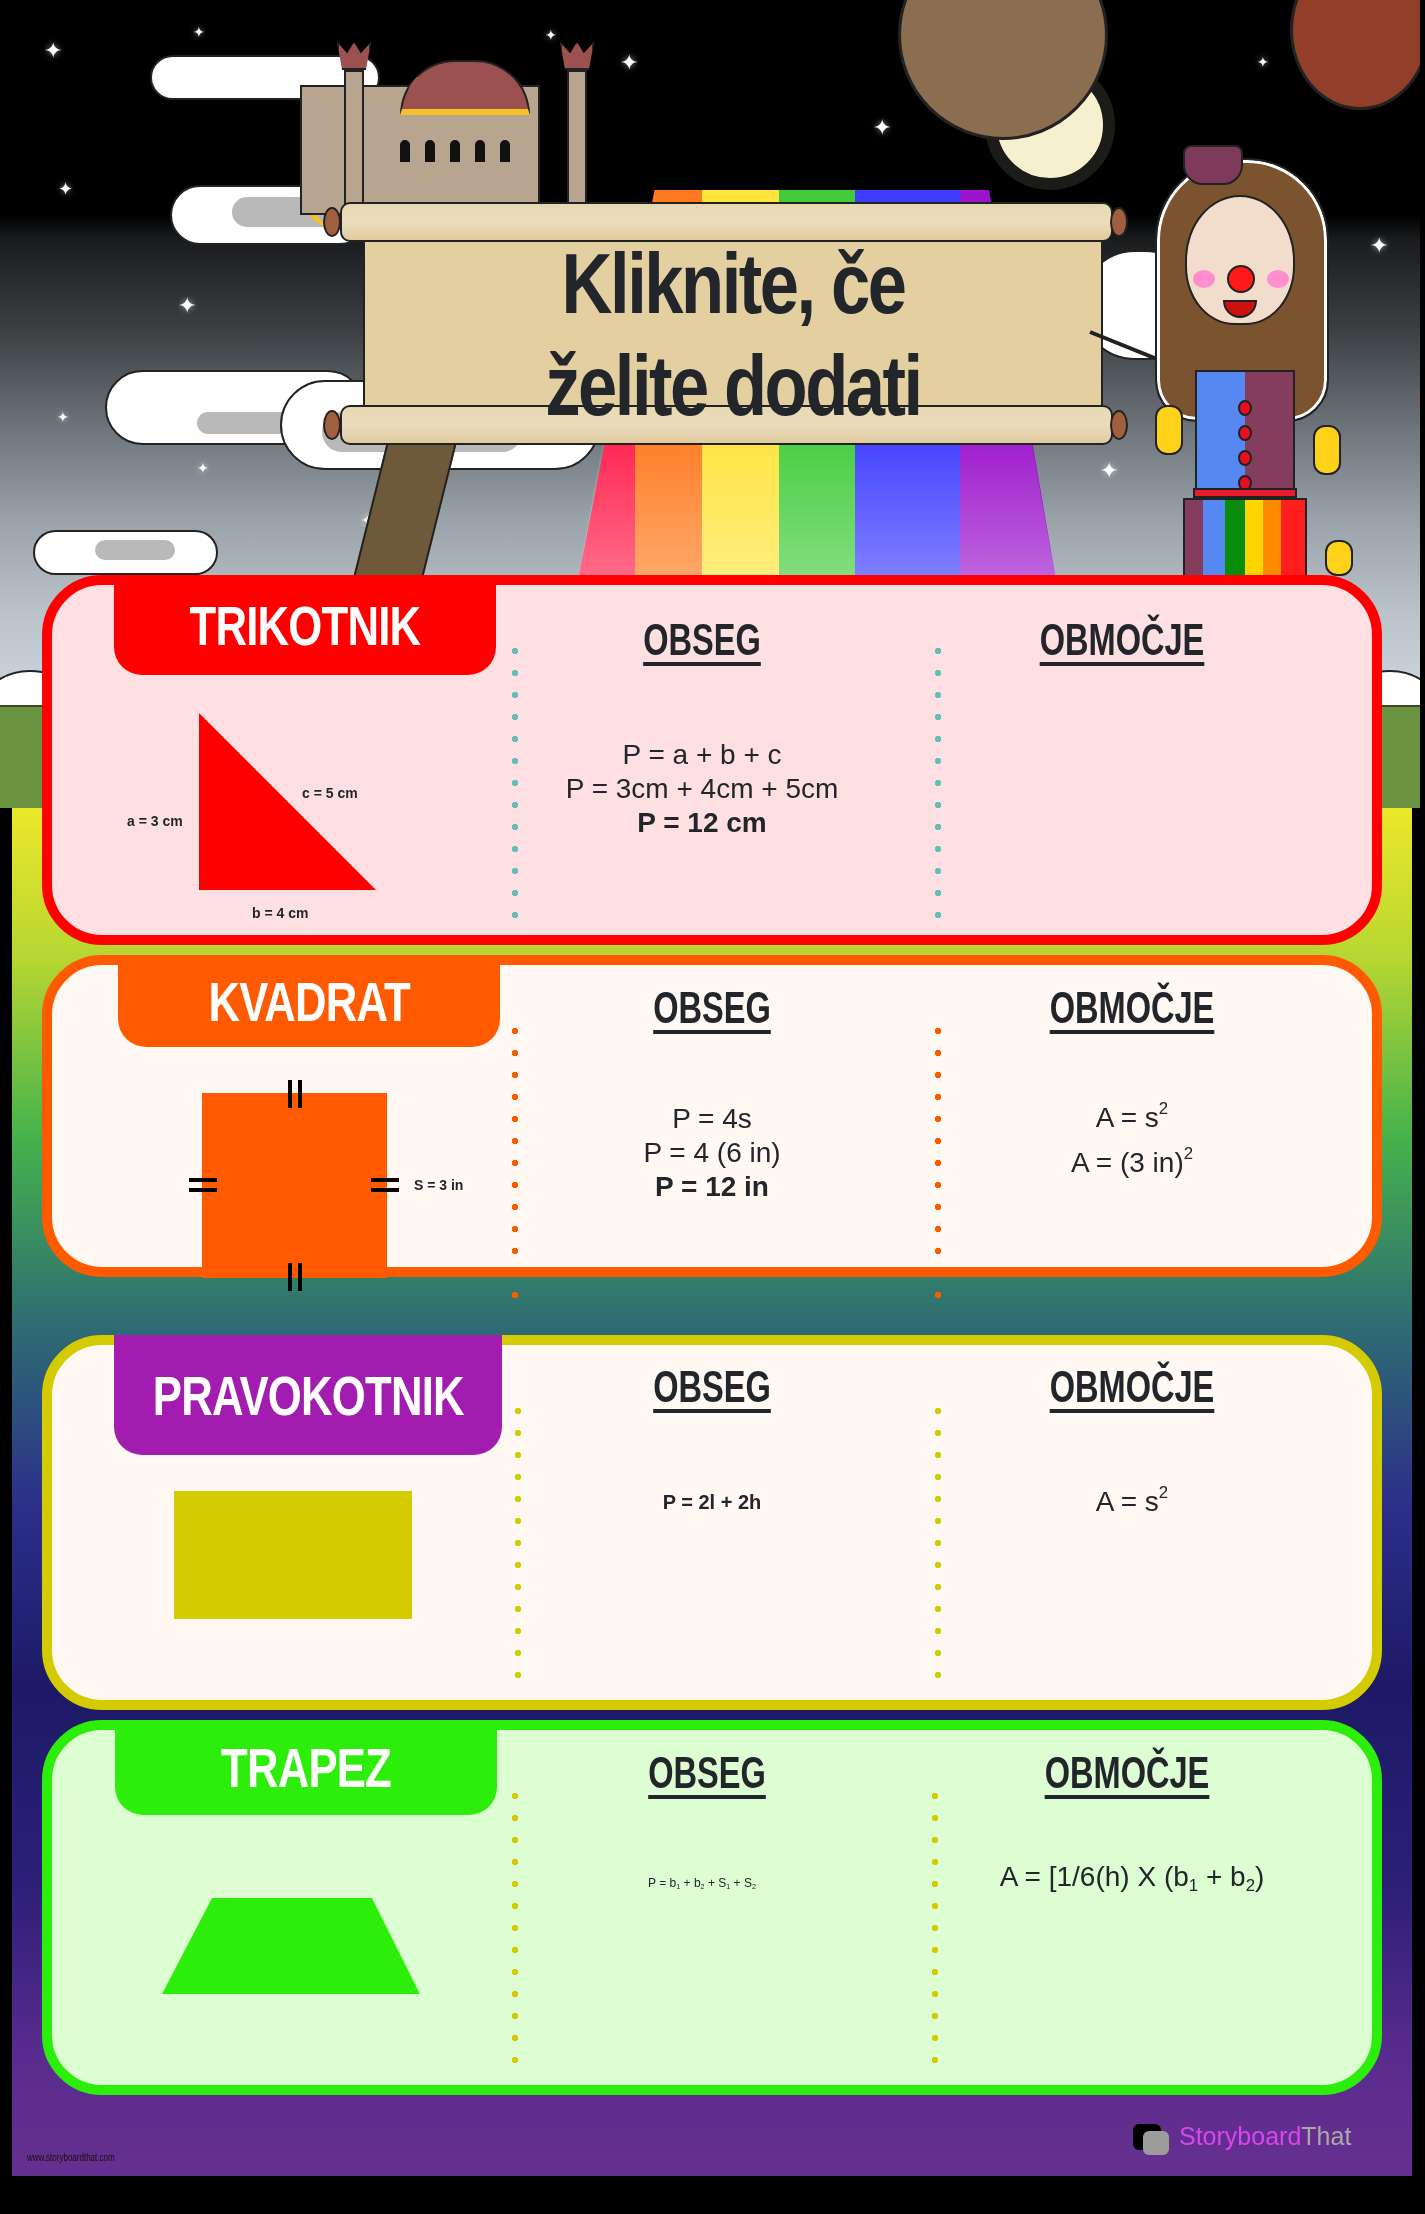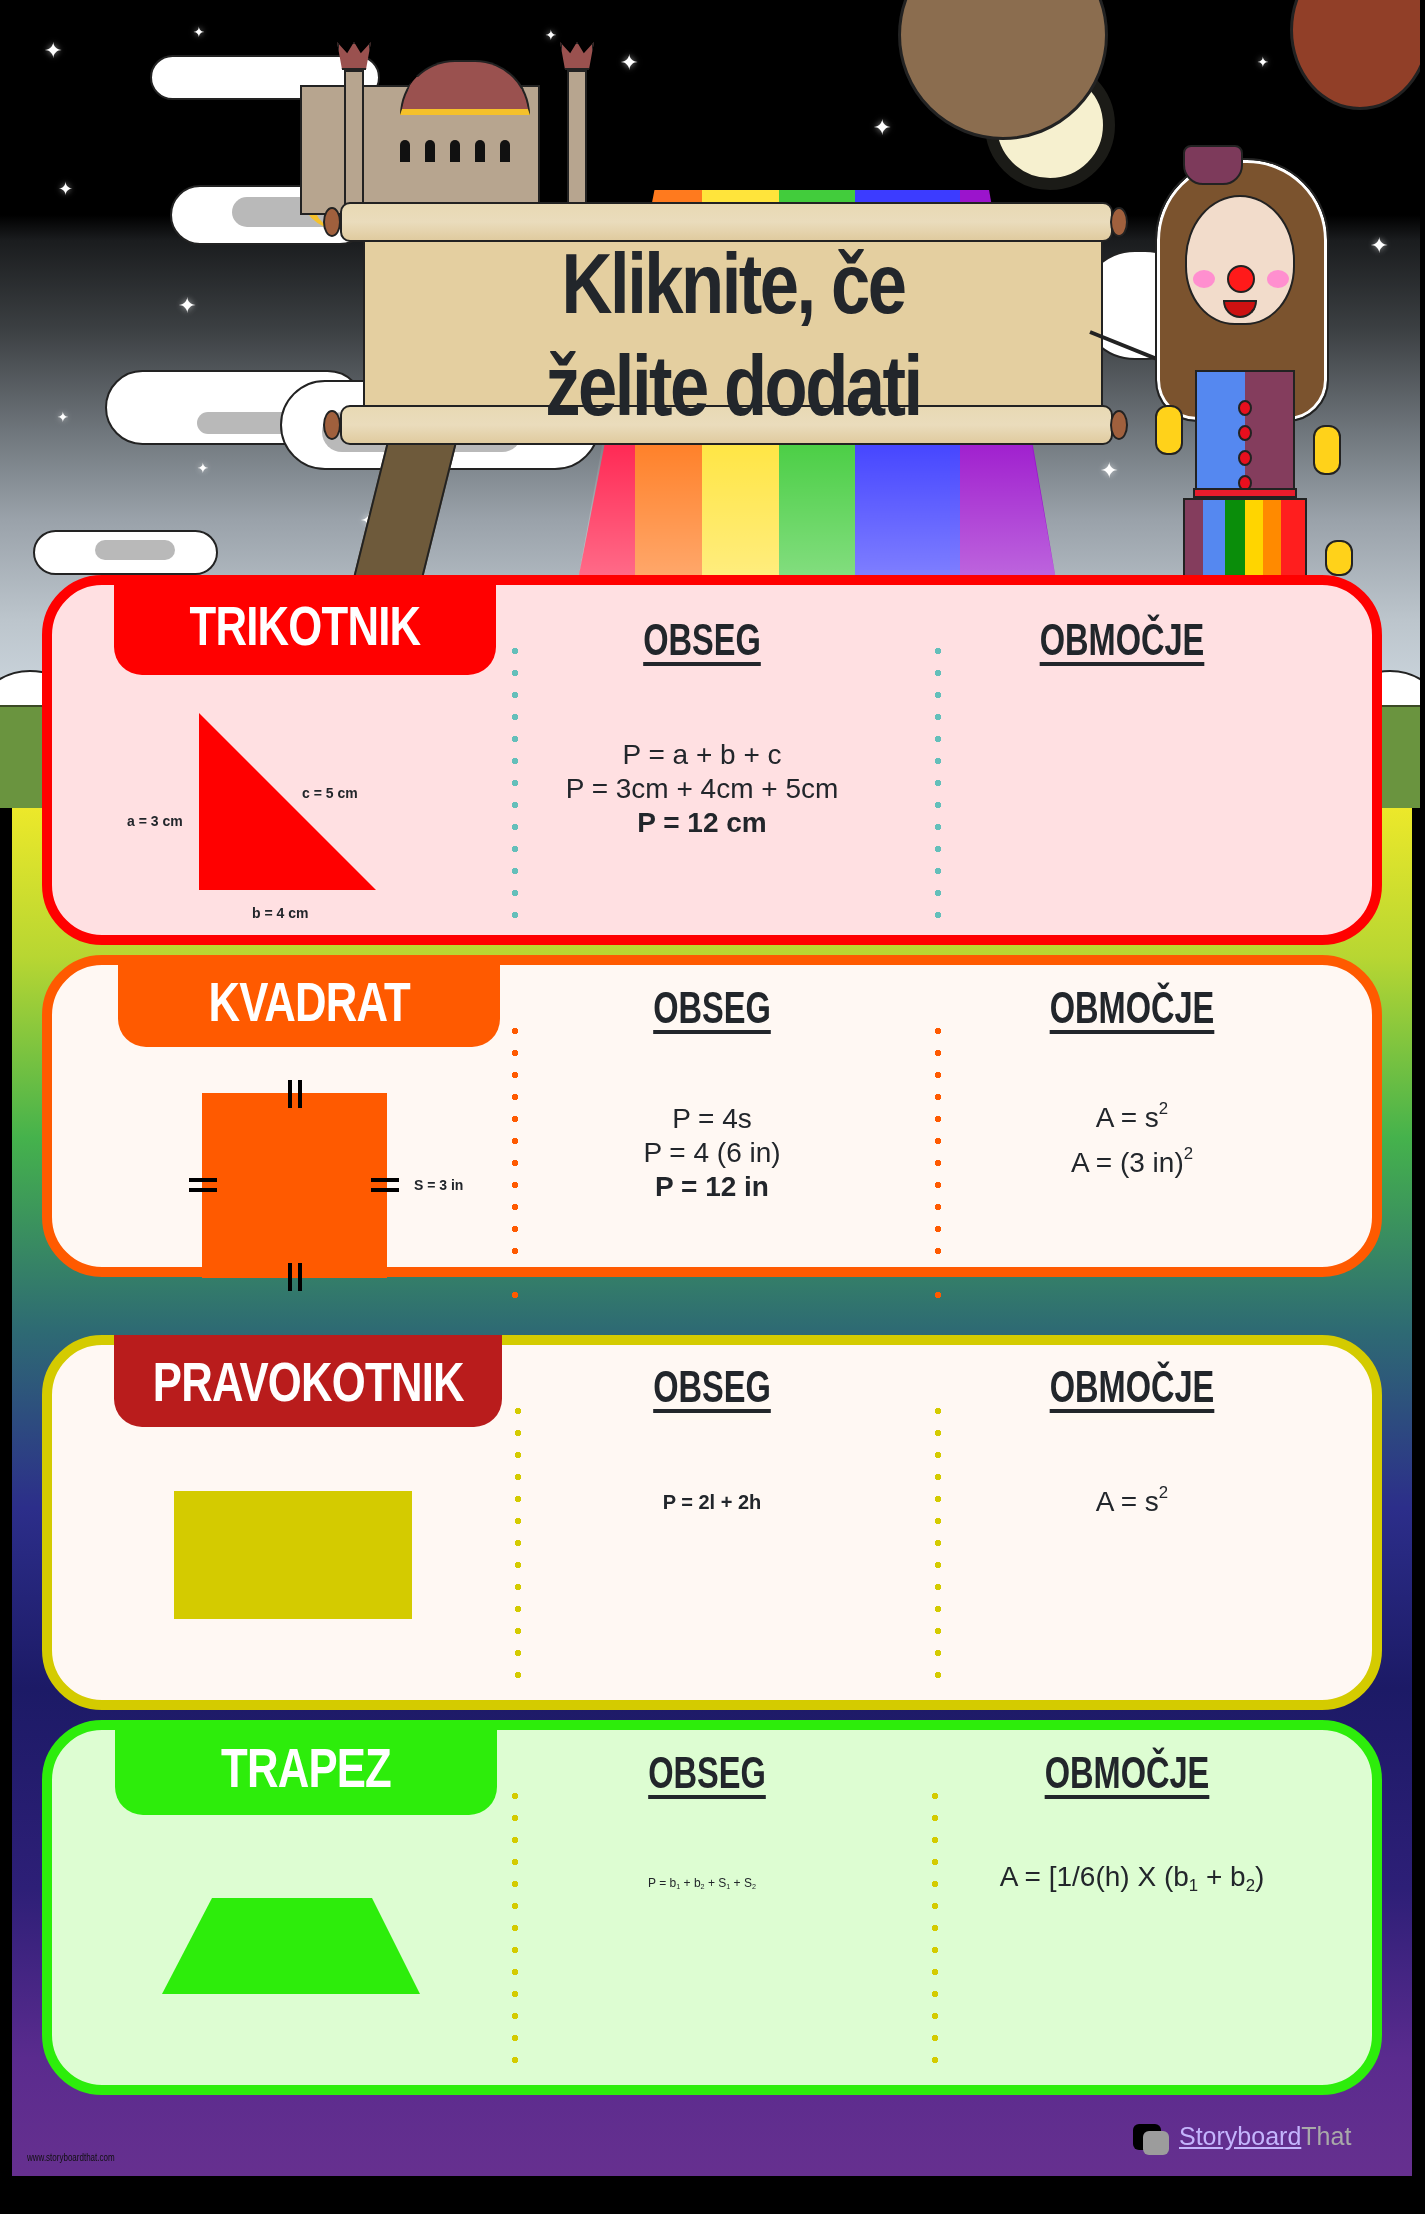--- a/index.html
+++ b/index.html
@@ -52,21 +52,21 @@
   .clown-glove { position: absolute; width: 28px; height: 50px; background: #ffd21a; border: 2px solid #222; border-radius: 12px; }
   .pointer { position: absolute; left: 1090px; top: 330px; width: 110px; height: 4px; background: #222; transform: rotate(22deg); transform-origin: left center; }
 
   
   .board { position: absolute; left: 12px; top: 808px; width: 1400px; height: 1368px;
     background: linear-gradient(#ece82a 0px, #b7d632 150px, #45b24c 330px, #2e6b73 520px, #2c2e8a 700px, #1c1a66 880px, #2d1f77 1080px, #5a2b8e 1250px, #66308f 1368px); }
   .footer-url { position: absolute; left: 27px; top: 2152px; font-family: "Liberation Sans Narrow", "Liberation Sans", sans-serif; font-size: 10px; color: #111; transform: scaleX(.8); transform-origin: left; }
   .logo { position: absolute; left: 1133px; top: 2122px; display: flex; align-items: center; gap: 6px; }
   .logo-bubble1 { width: 28px; height: 26px; background: #000; border-radius: 6px; position: relative; }
   .logo-bubble2 { position: absolute; left: 10px; top: 7px; width: 26px; height: 24px; background: #9c9c9c; border-radius: 6px; }
-  .logo-text1 { font-size: 25px; color: #c4b5fd; margin-left: 12px; text-decoration: underline; }
+  .logo-text1 { font-size: 25px; color: #d946ef; margin-left: 12px; }
   .logo-text2 { font-size: 25px; color: #a9a9a9; margin-left: -6px; }
 
   
   .card { position: absolute; left: 42px; width: 1340px; border-style: solid; border-width: 10px; border-radius: 60px; }
   .card-tab { position: absolute; top: -10px; left: 62px; width: 382px; height: 98px; border-radius: 0 0 28px 28px; display: flex; align-items: center; justify-content: center; }
   .tab-label { color: #fff; font-weight: bold; font-size: 56px; letter-spacing: -1px; transform: scaleX(.78); white-space: nowrap; }
   .divider { position: absolute; top: 55px; width: 6px; height: 290px; background-image: radial-gradient(circle, var(--dot) 3px, transparent 3.5px); background-size: 6px 22px; }
   .col-head { position: absolute; font-weight: bold; font-size: 44px; color: #22262b; text-decoration: underline; text-decoration-thickness: 4px; text-underline-offset: 7px; transform: scaleX(.74); transform-origin: center; white-space: nowrap; text-align: center; }
   .formula { position: absolute; text-align: center; color: #22262b; font-family: "Liberation Sans", sans-serif; font-size: 28px; line-height: 34px; white-space: nowrap; }
   .formula .b { font-weight: bold; }
@@ -215,21 +215,21 @@
     <div>P = 4 (6 in)</div>
     <div class="b">P = 12 in</div>
   </div>
   <div class="formula" style="left:930px;width:300px;top:130px;line-height:45px;">
     <div><span>A = s</span><sup>2</sup></div>
     <div><span>A = (3 in)</span><sup>2</sup></div>
   </div>
 </div>
 
 <div class="card" style="top:1335px;height:375px;background:#fff8f3;border-color:#d4cb00;">
-  <div class="card-tab" style="background:#b91c1c;left:62px;height:92px;width:388px;">
+  <div class="card-tab" style="background:#a21caf;left:62px;height:120px;width:388px;">
     <span class="tab-label">PRAVOKOTNIK</span>
   </div>
   <div style="position:absolute;left:122px;top:146px;width:238px;height:128px;background:#d4cb00;"></div>
 
   <div class="divider" style="left:463px;--dot:#d4cb00;"></div>
   <div class="divider" style="left:883px;--dot:#d4cb00;"></div>
 
   <div class="col-head" style="left:520px;width:280px;top:17px;">OBSEG</div>
   <div class="col-head" style="left:930px;width:300px;top:17px;">OBMOČJE</div>
 

